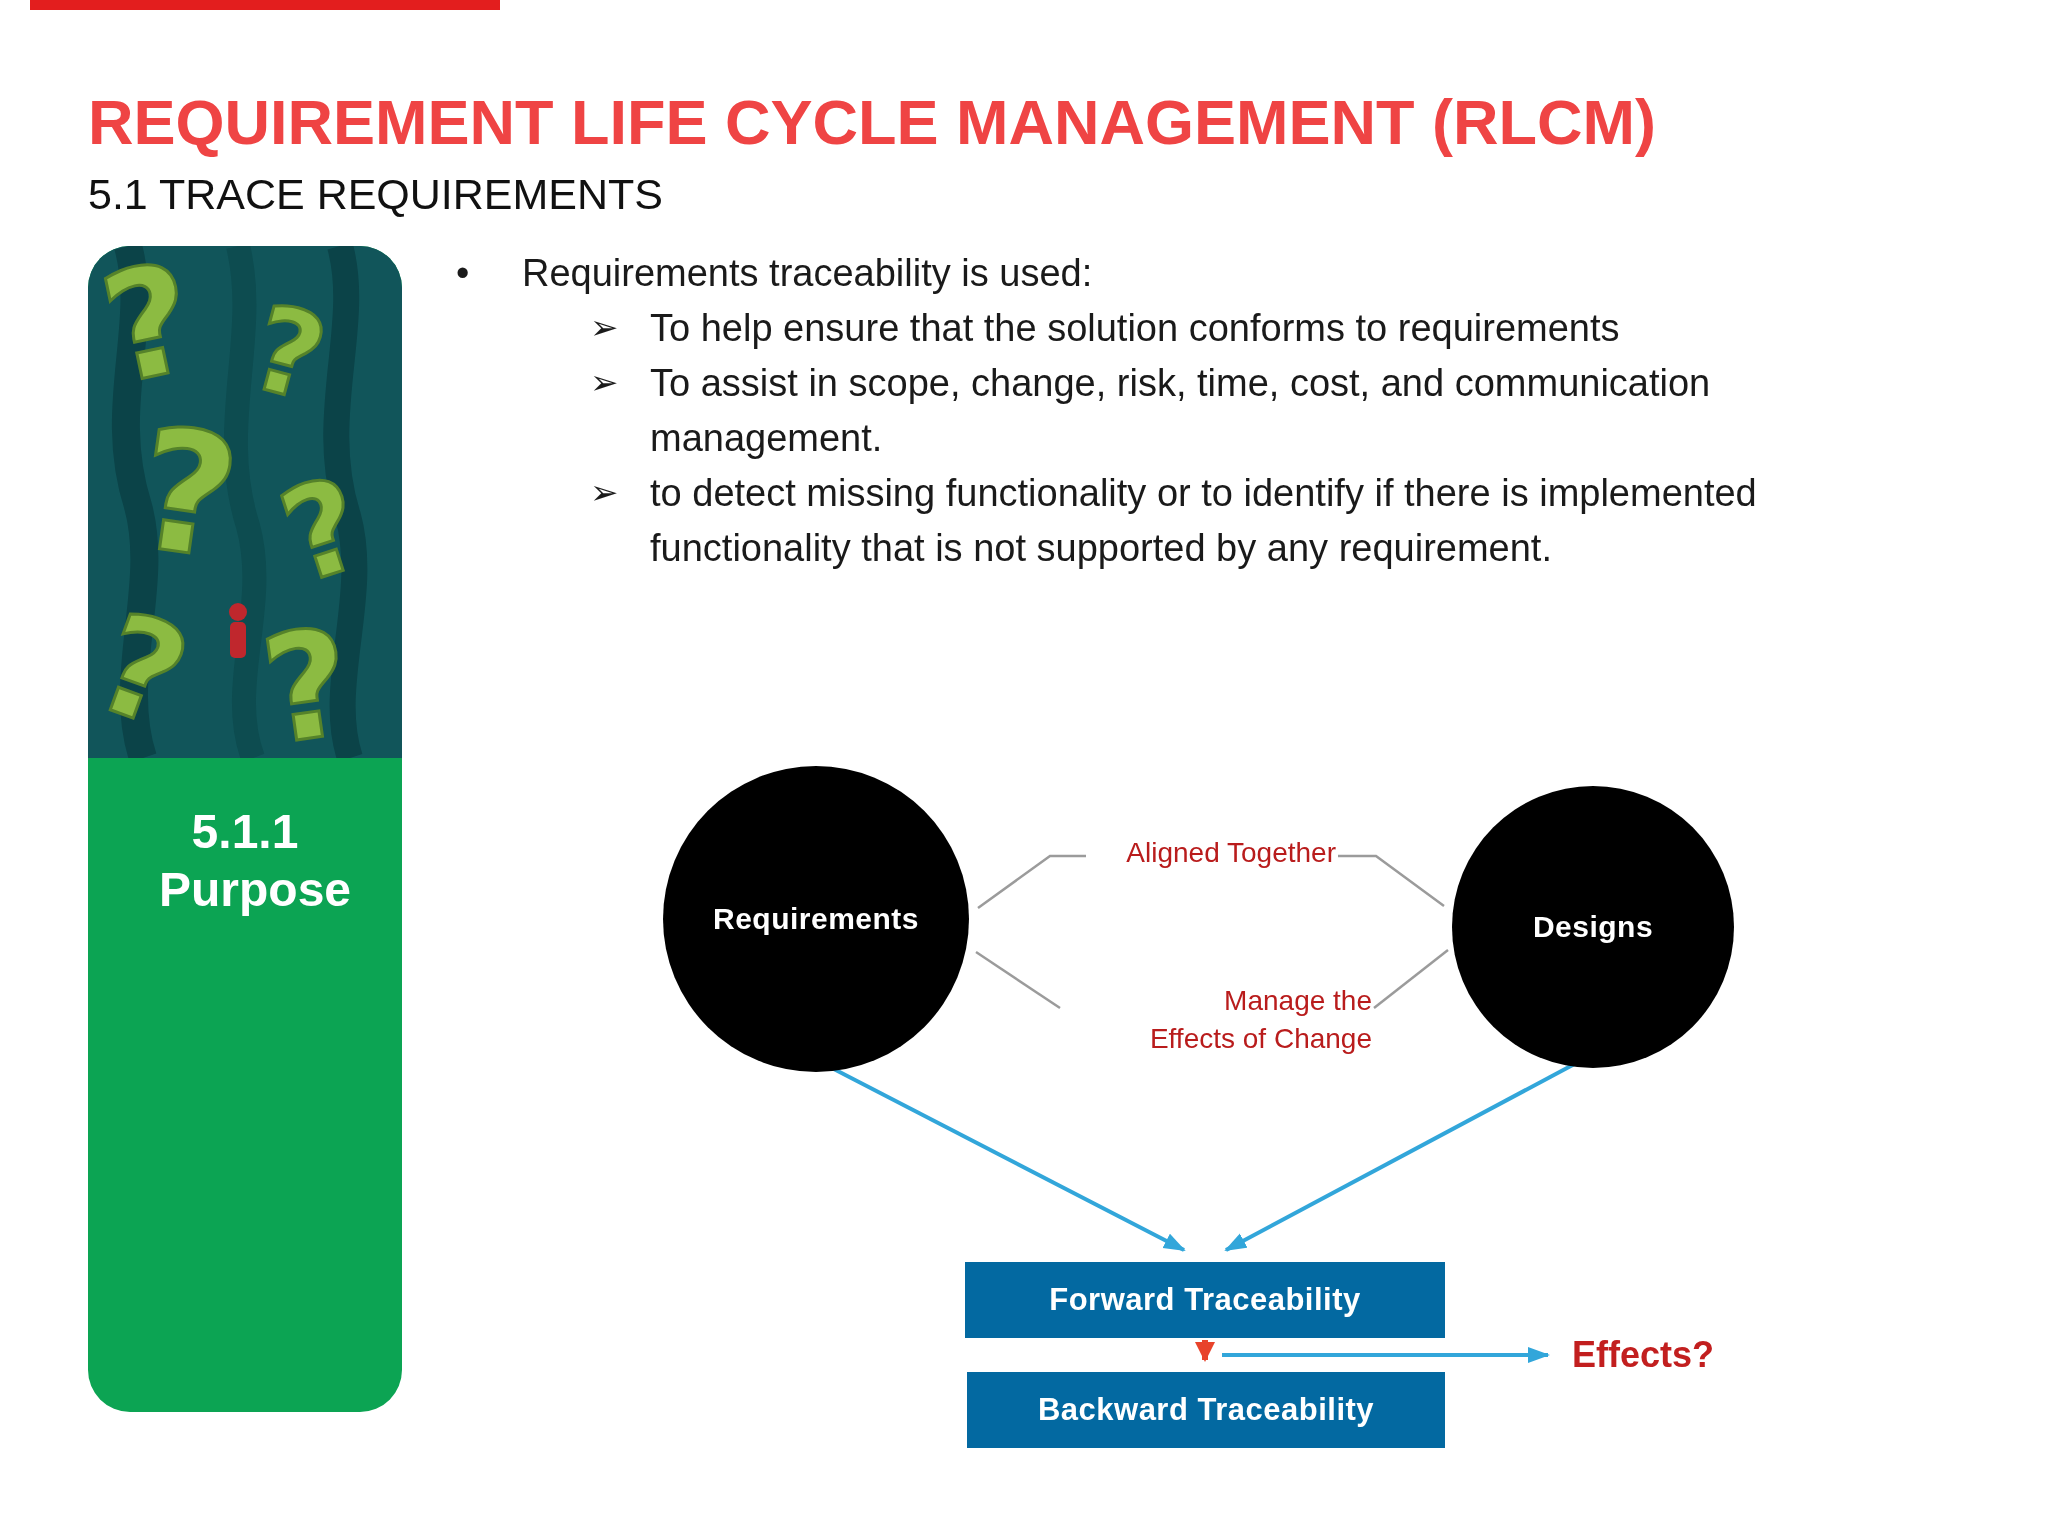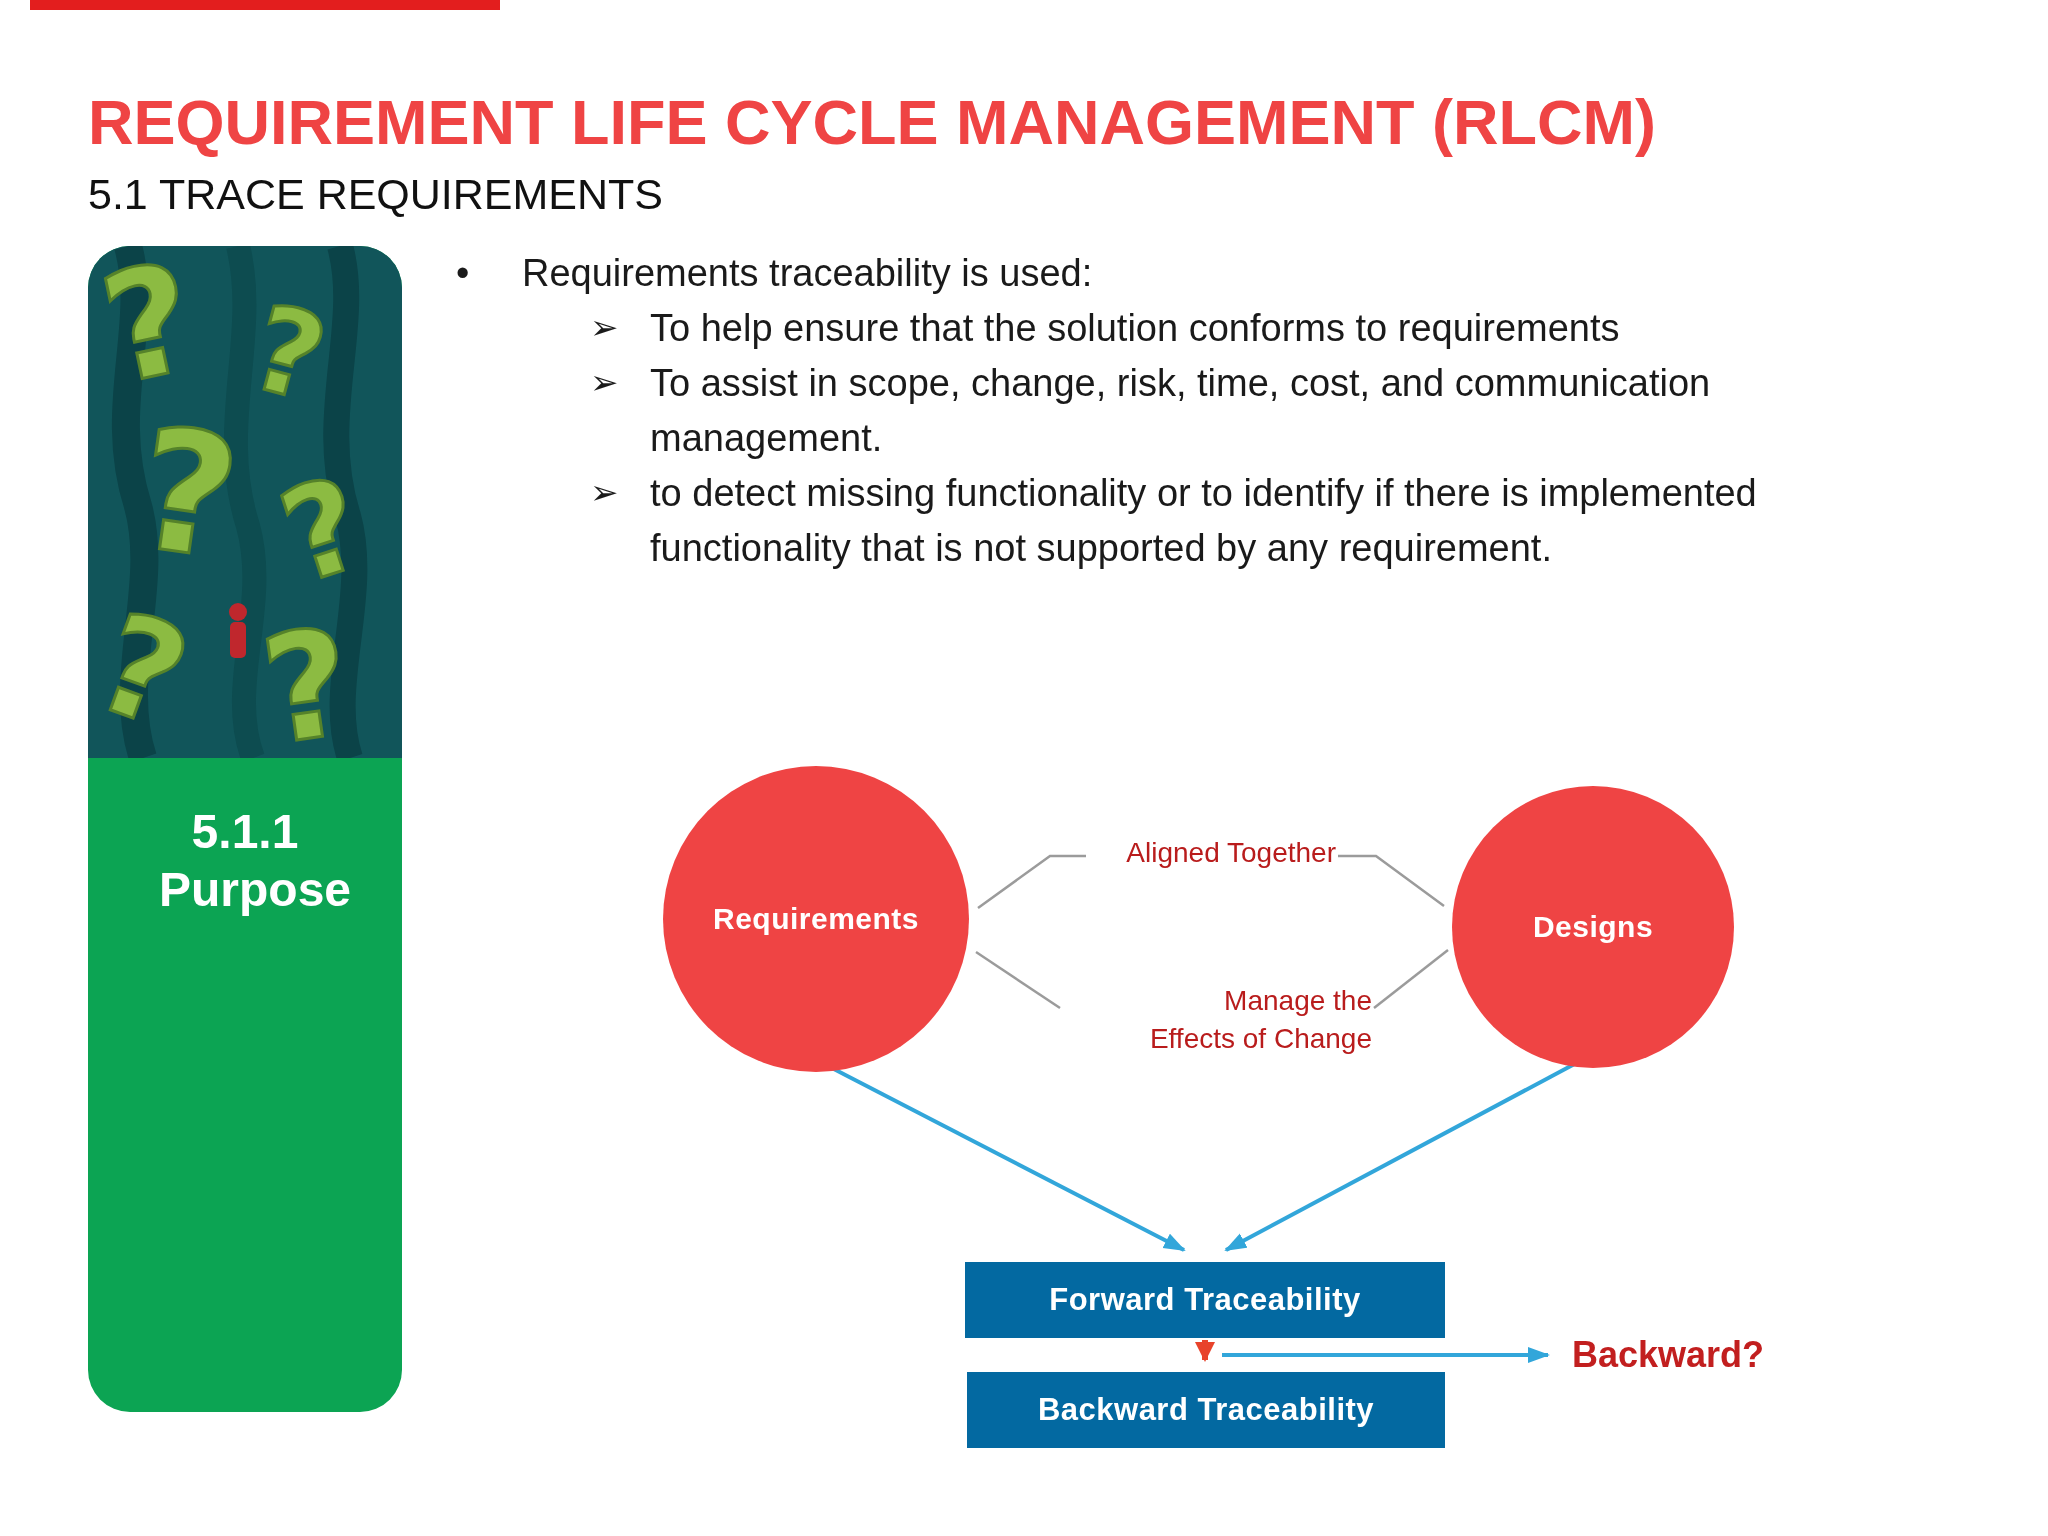--- a/index.html
+++ b/index.html
@@ -102,21 +102,21 @@
   .connectors {
     position: absolute;
     left: 0; top: 0;
     width: 2048px; height: 1536px;
     pointer-events: none;
   }
 
   .node {
     position: absolute;
     border-radius: 50%;
-    background: #ef4444;
+    background: #000000;
     display: flex;
     align-items: center;
     justify-content: center;
     color: #ffffff;
     font-weight: bold;
     font-size: 30px;
     letter-spacing: 0.5px;
   }
   .node-left  { left: 663px;  top: 766px; width: 306px; height: 306px; }
   .node-right { left: 1452px; top: 786px; width: 282px; height: 282px; }
@@ -243,15 +243,15 @@
     <span>Designs</span>
   </div>
 
   <div class="link-label top">Aligned Together</div>
   <div class="link-label bottom">Manage the
 Effects of Change</div>
 
   <div class="red-box forward">Forward Traceability</div>
   <div class="red-box backward">Backward Traceability</div>
 
-  <div class="benefit">Backward?</div>
+  <div class="benefit">Effects?</div>
 
 </div>
 
 </body></html>

